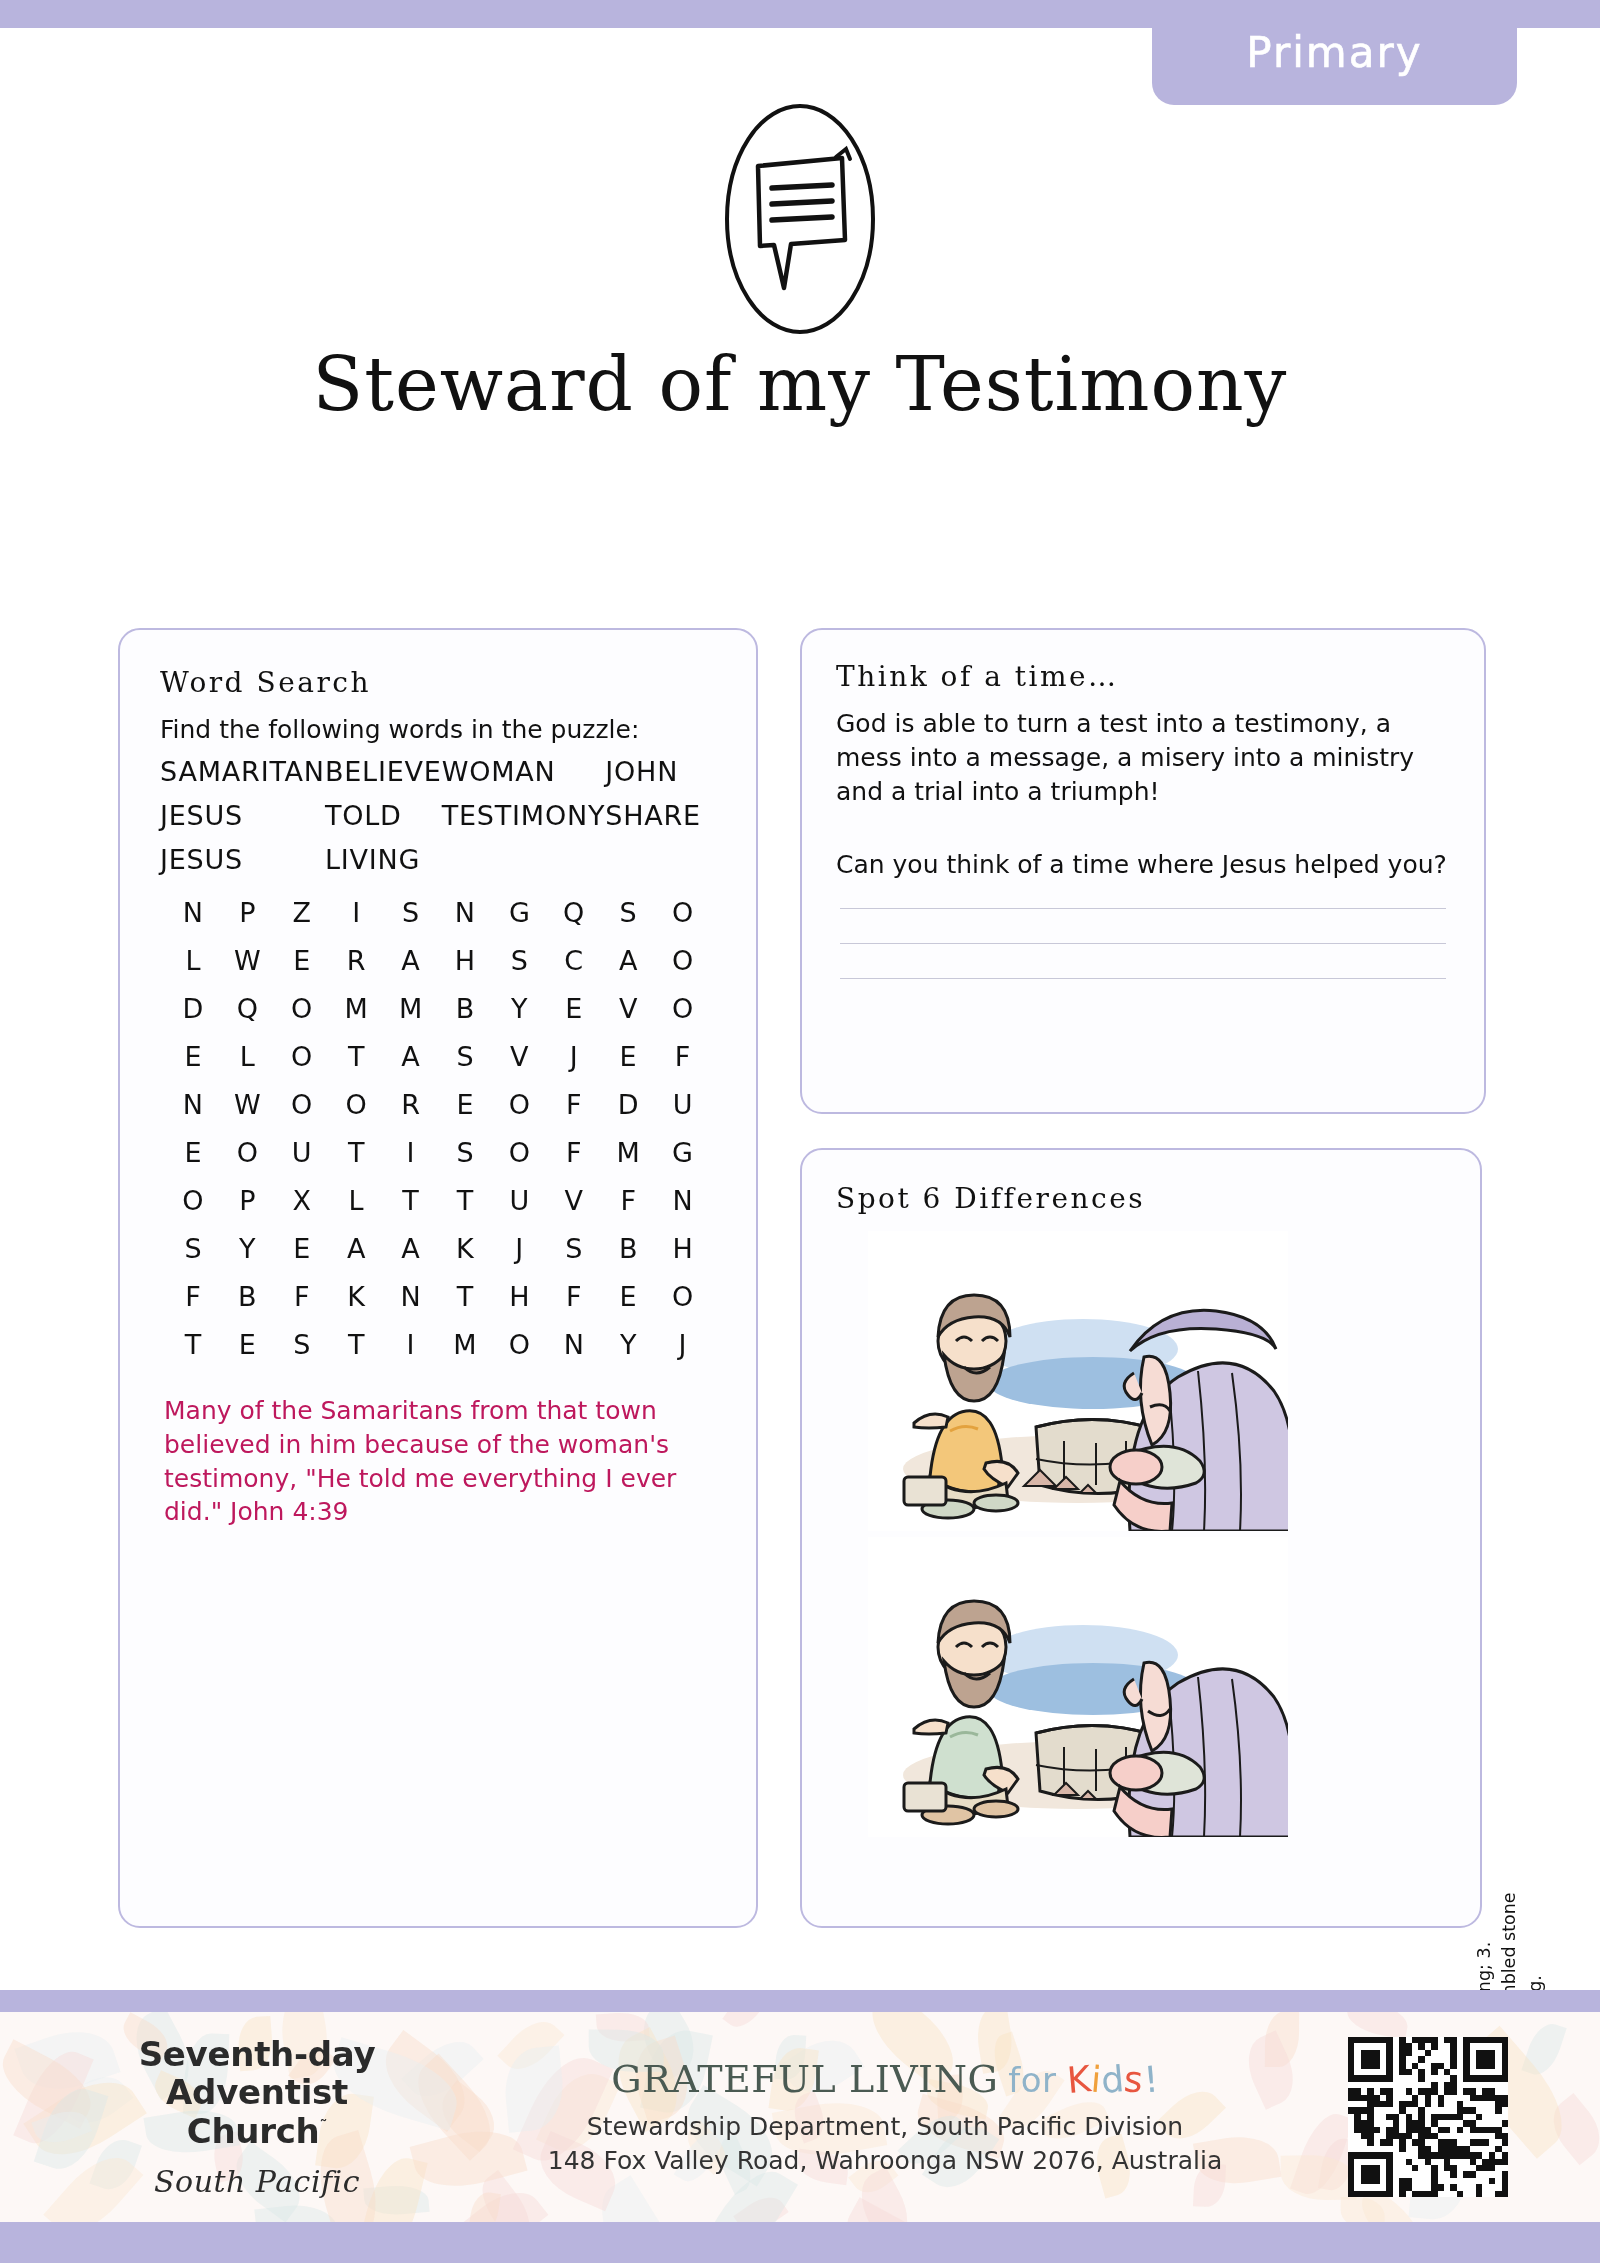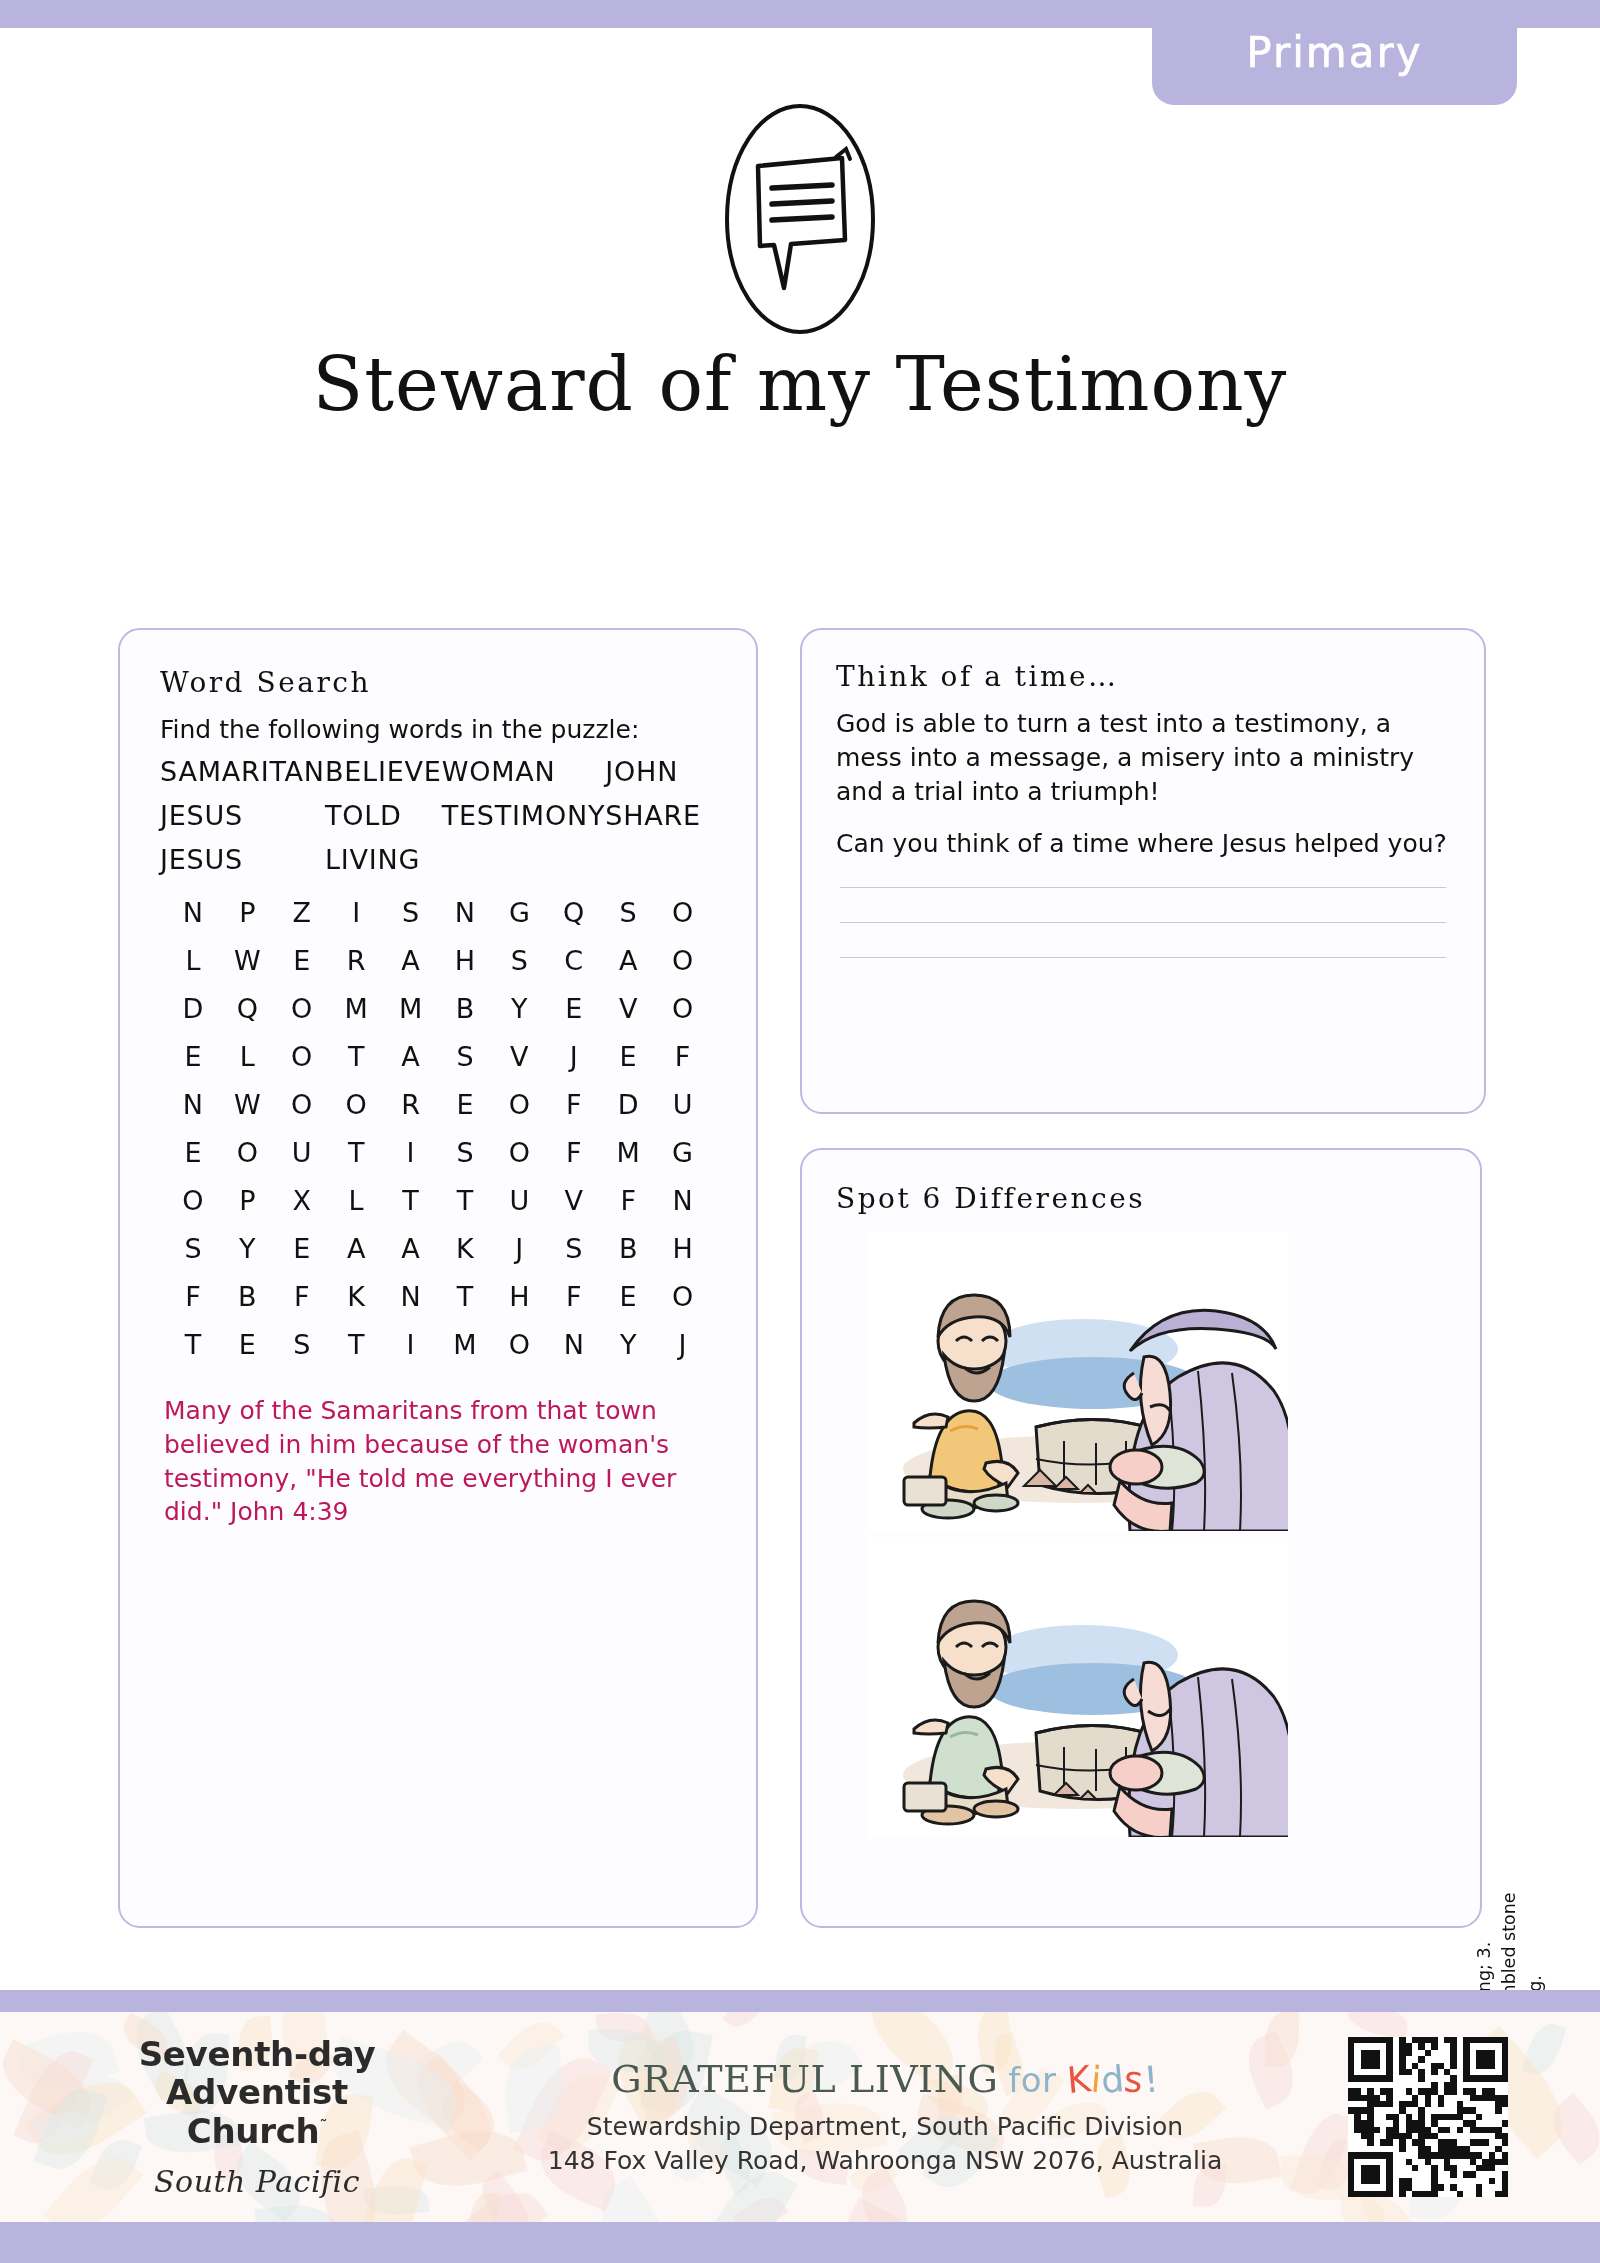--- a/index.html
+++ b/index.html
@@ -116,21 +116,21 @@
     font-size: 25px;
     line-height: 1.35;
     color: #be185d;
   }
 
   
   .think-inner { padding: 30px 34px 0 34px; }
   .think-p {
     font-size: 25px; line-height: 1.35; color:#111; margin: 14px 0 0 0;
   }
-  .think-p + .think-p { margin-top: 19px; }
+  .think-p + .think-p { margin-top: 40px; }
   .write-lines { margin-top: 26px; }
   .write-line {
     height: 1px; background: #c8c8d8; margin: 0 4px 34px 4px;
   }
 
   
   .spot-inner { padding: 32px 34px 0 34px; position: relative; height: 100%; }
   .spot-images { margin-top: 16px; }
   .spot-answers {
     position: absolute;

